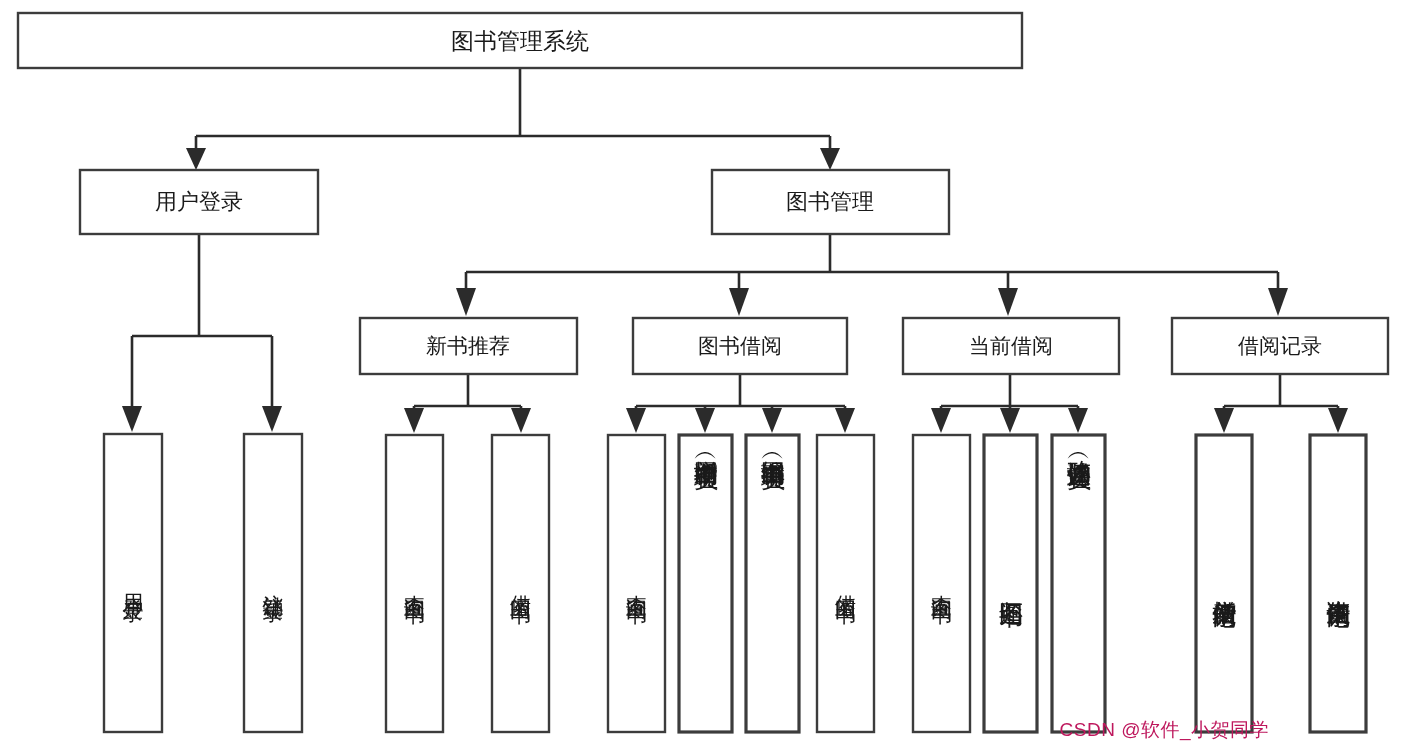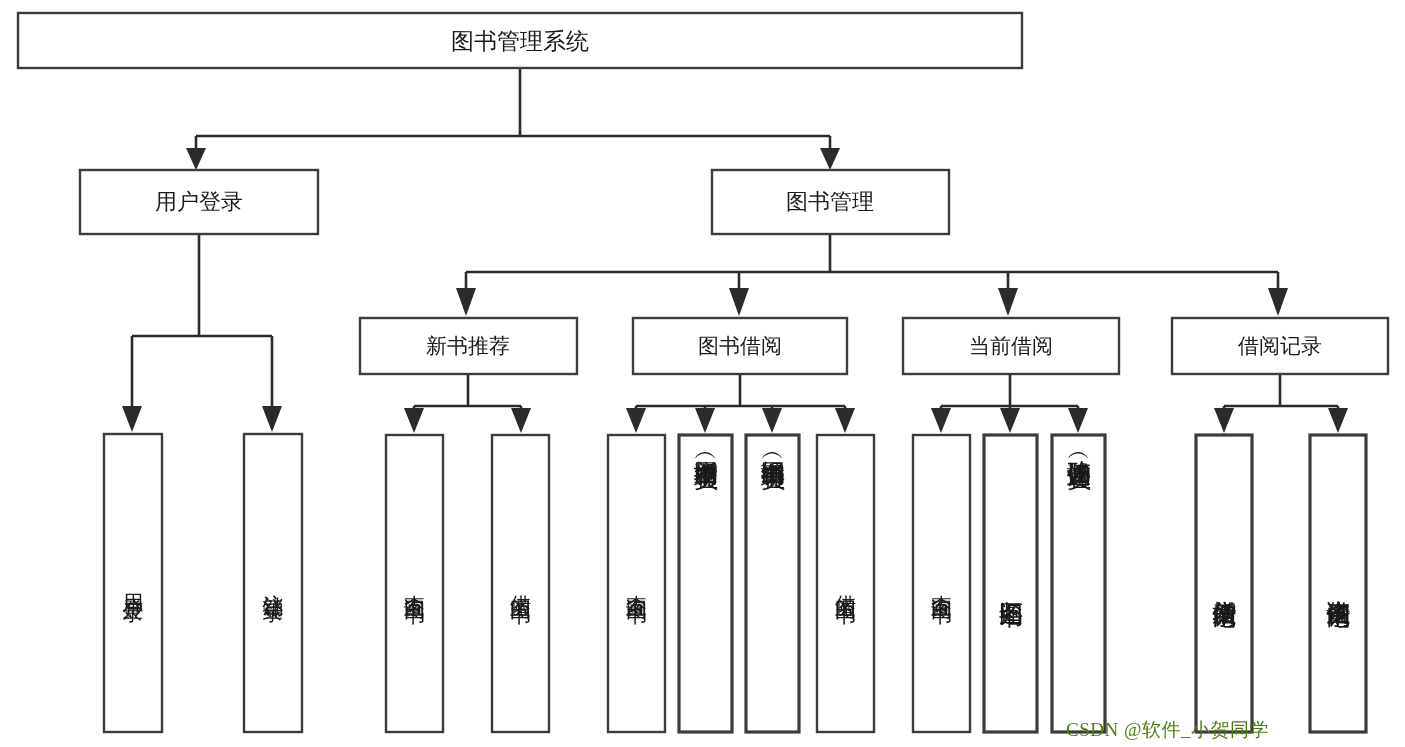--- a/index.html
+++ b/index.html
@@ -72,23 +72,23 @@
     pointer-events: none;
     user-select: none;
   }
   .vlabel.top-aligned {
     justify-content: flex-start;
   }
   .watermark {
     position: absolute;
     right: 8px;
     bottom: 4px;
-    font-family: Liberation Serif, serif;
+    font-family: Liberation Sans, sans-serif;
     font-size: 19px;
-    color: #4d7c0f;
+    color: #be185d;
     letter-spacing: 0.5px;
     user-select: none;
   }
 </style>
 </head>
 <body>
 
 <div id="diagram-root">
 
   <svg id="tree-svg" viewBox="0 0 1405 747">

